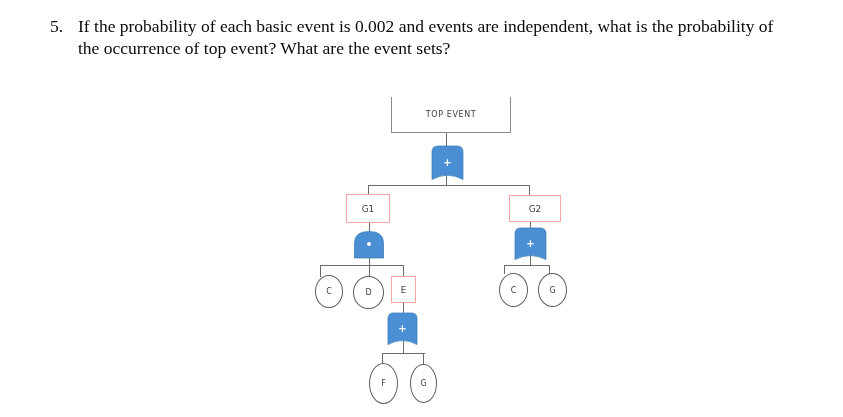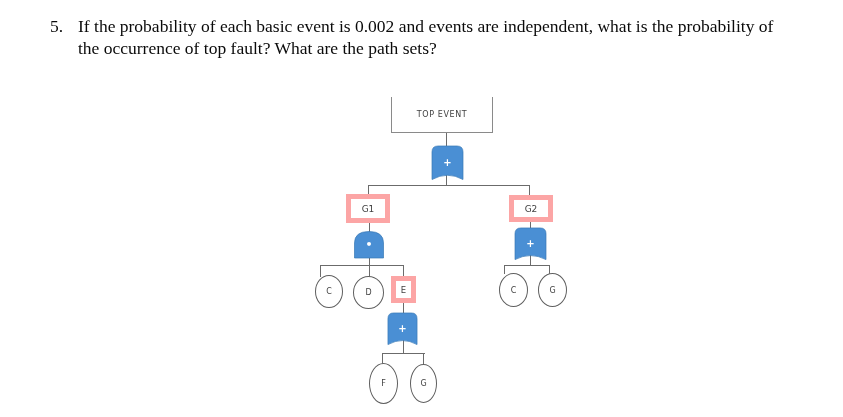--- a/index.html
+++ b/index.html
@@ -7,21 +7,21 @@
         font-family:"Liberation Serif",serif;}
   
   .question{position:absolute;left:50px;top:15px;width:780px;display:flex;
             color:#0a0a0a;font-size:17.5px;line-height:22px;}
   .qnum{width:28px;flex:0 0 28px;}
   .qtext{flex:1;}
   
   .hline,.vline{position:absolute;background:#6b6b6b;}
   .hline{height:1px;}
   .vline{width:1px;}
-  .box{position:absolute;box-sizing:border-box;background:#ffffff;border:5px solid #fca5a5;
+  .box{position:absolute;box-sizing:border-box;background:#ffffff;border:1px solid #fca5a5;
        display:flex;align-items:center;justify-content:center;
        font-family:"DejaVu Sans",sans-serif;font-size:9px;color:#3f3f3f;}
   .box.top-event{border:1px solid #8a8a8a;border-top:none;font-size:8px;letter-spacing:0.6px;}
   .ellipse{position:absolute;box-sizing:border-box;background:#ffffff;border:1px solid #5f5f5f;
            border-radius:50%;display:flex;align-items:center;justify-content:center;
            font-family:"DejaVu Sans",sans-serif;font-size:8px;color:#3f3f3f;}
   .gate{position:absolute;display:flex;align-items:center;justify-content:center;}
   .gate svg{position:absolute;left:0;top:0;width:100%;height:100%;}
   .gate .sym{position:relative;color:#ffffff;font-family:"DejaVu Sans",sans-serif;
              font-weight:bold;font-size:10px;line-height:1;}
@@ -30,21 +30,21 @@
 </style>
 </head>
 <body>
 
 <div class="page">
 
   <div class="question">
     <div class="qnum">5.</div>
     <div class="qtext">
       <div>If the probability of each basic event is 0.002 and events are independent, what is the probability of</div>
-      <div>the occurrence of top fault? What are the path sets?</div>
+      <div>the occurrence of top event? What are the event sets?</div>
     </div>
   </div>
 
   <div>
 
     <div class="vline" style="left:446px;top:133px;height:52px;"></div>
     <div class="hline" style="left:368px;top:185px;width:162px;"></div>
     <div class="vline" style="left:368px;top:185px;height:9px;"></div>
     <div class="vline" style="left:529px;top:185px;height:10px;"></div>
     <div class="vline" style="left:369px;top:223px;height:42px;"></div>
@@ -54,42 +54,42 @@
     <div class="vline" style="left:403px;top:265px;height:11px;"></div>
     <div class="vline" style="left:403px;top:303px;height:51px;"></div>
     <div class="hline" style="left:382px;top:353px;width:43px;"></div>
     <div class="vline" style="left:382px;top:353px;height:11px;"></div>
     <div class="vline" style="left:423px;top:353px;height:12px;"></div>
     <div class="vline" style="left:530px;top:222px;height:43px;"></div>
     <div class="hline" style="left:504px;top:265px;width:46px;"></div>
     <div class="vline" style="left:504px;top:265px;height:9px;"></div>
     <div class="vline" style="left:549px;top:265px;height:9px;"></div>
 
-    <div class="box top-event" style="left:391px;top:97px;width:102px;height:36px;">
+    <div class="box top-event" style="left:391px;top:97px;width:120px;height:36px;">
       <span>TOP EVENT</span>
     </div>
 
     <div class="gate" style="left:431px;top:145px;width:33px;height:36px;">
       <svg viewBox="0 0 33 36" preserveAspectRatio="none">
         <path class="gpath" d="M1,34.5 Q16.5,26 32,34.5 L32,7 Q32,1 26,1 L7,1 Q1,1 1,7 Z"></path>
       </svg>
       <span class="sym">+</span>
     </div>
 
     <div class="box" style="left:346px;top:194px;width:44px;height:29px;">
       <span>G1</span>
     </div>
     <div class="gate" style="left:353px;top:230px;width:32px;height:29px;">
       <svg viewBox="0 0 32 29" preserveAspectRatio="none">
         <path class="gpath" d="M1.5,28 L1.5,13 Q1.5,1.5 16,1.5 Q30.5,1.5 30.5,13 L30.5,28 Z"></path>
       </svg>
       <span class="sym dot">•</span>
     </div>
 
-    <div class="box" style="left:509px;top:195px;width:44px;height:27px;">
+    <div class="box" style="left:509px;top:195px;width:52px;height:27px;">
       <span>G2</span>
     </div>
     <div class="gate" style="left:514px;top:227px;width:33px;height:34px;">
       <svg viewBox="0 0 33 36" preserveAspectRatio="none">
         <path class="gpath" d="M1,34.5 Q16.5,26 32,34.5 L32,7 Q32,1 26,1 L7,1 Q1,1 1,7 Z"></path>
       </svg>
       <span class="sym">+</span>
     </div>
 
     <div class="ellipse" style="left:315px;top:275px;width:28px;height:33px;">

